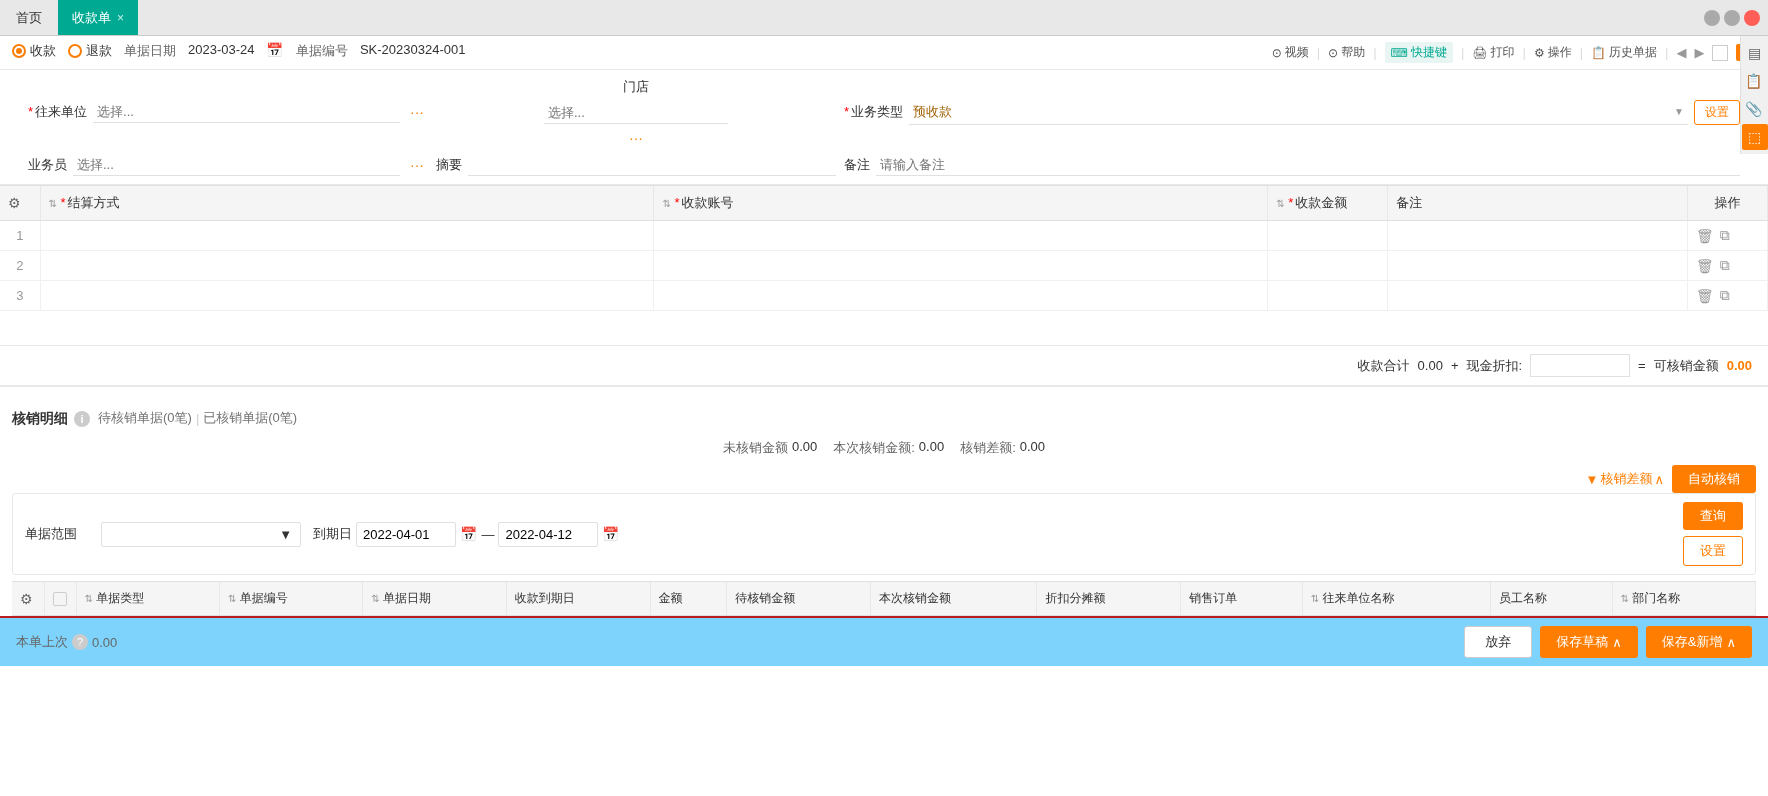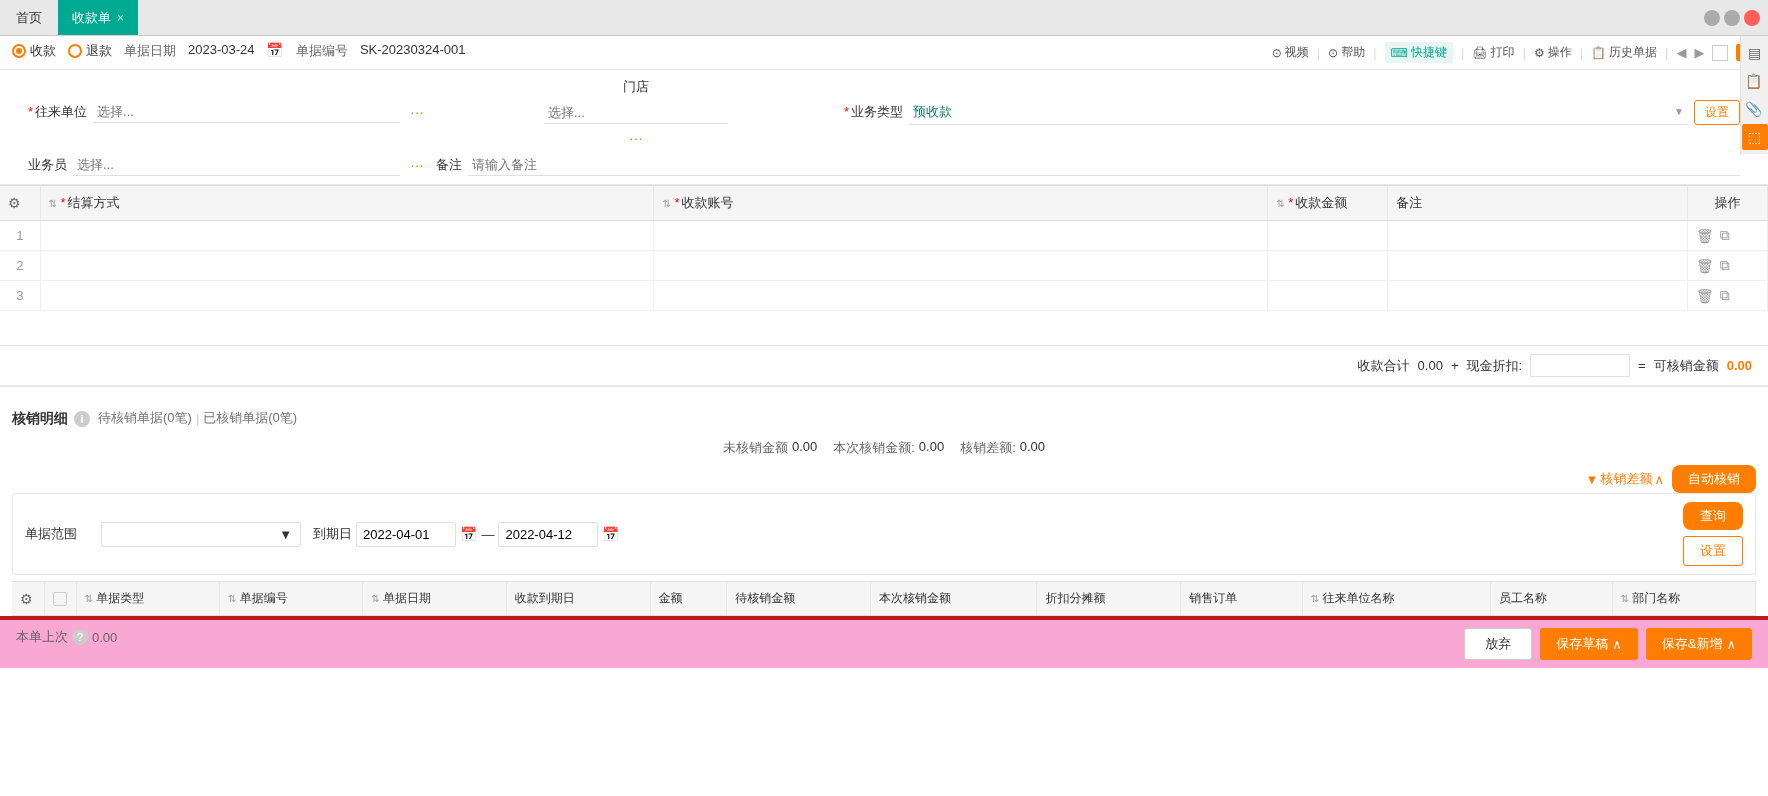--- a/index.html
+++ b/index.html
@@ -63,21 +63,21 @@
     .field-input {
       flex: 1; border: none; border-bottom: 1px solid #e0e0e0;
       padding: 3px 4px; color: #aaa; font-size: 13px; outline: none;
       background: transparent;
     }
     .field-more { color: #ff7d00; cursor: pointer; font-size: 14px; padding: 0 4px; }
     .business-type-select {
       display: flex; align-items: center; border-bottom: 1px solid #e0e0e0;
       padding: 3px 4px; gap: 4px; flex: 1; min-width: 120px;
     }
-    .business-type-value { flex: 1; color: #0f766e; }
+    .business-type-value { flex: 1; color: #a16207; }
     .dropdown-arrow { color: #999; font-size: 10px; }
 
     
     .table-container { flex: 1; overflow: auto; border-top: 1px solid #e0e0e0; }
     table { width: 100%; border-collapse: collapse; }
     thead tr { background: #f5f5f5; }
     th {
       padding: 8px 8px; text-align: left; font-weight: normal;
       border-right: 1px solid #e8e8e8; border-bottom: 1px solid #e0e0e0;
       color: #333; font-size: 13px; white-space: nowrap;
@@ -111,21 +111,21 @@
     .tab-links { display: flex; gap: 4px; align-items: center; margin-bottom: 8px; }
     .tab-link { color: #737373; cursor: pointer; font-size: 13px; }
     .tab-link-sep { color: #ccc; }
     .amounts-row { display: flex; align-items: center; gap: 16px; font-size: 13px; padding: 4px 0 8px; }
     .amount-item { display: flex; gap: 4px; }
     .amount-label { color: #666; }
     .amount-value { color: #333; }
     .more-filter { color: #ff7d00; cursor: pointer; font-size: 13px; display: flex; align-items: center; gap: 2px; }
     .btn-orange {
       background: #ff7d00; color: #fff; border: none;
-      padding: 5px 16px; border-radius: 8px; cursor: pointer; font-size: 13px;
+      padding: 5px 16px; border-radius: 3px; cursor: pointer; font-size: 13px;
     }
     .btn-outline {
       background: #fff; color: #ff7d00; border: 1px solid #ff7d00;
       padding: 5px 16px; border-radius: 3px; cursor: pointer; font-size: 13px;
     }
 
     
     .filter-section {
       border: 1px solid #e8e8e8; border-radius: 3px; padding: 8px 12px;
       margin: 0 0 6px; display: flex; align-items: center; gap: 12px;
@@ -151,22 +151,22 @@
     .bottom-table th {
       padding: 8px 8px; background: #f5f5f5; font-weight: normal;
       border-right: 1px solid #e8e8e8; border-bottom: 1px solid #e0e0e0;
       font-size: 12px; color: #333; white-space: nowrap;
     }
     .checkbox-cell { display: flex; justify-content: center; }
     .cb { width: 14px; height: 14px; border: 1px solid #ccc; border-radius: 2px; cursor: pointer; }
 
     
     .footer {
-      display: flex; align-items: flex-start; justify-content: space-between;
-      padding: 8px 16px; border-top: 4px solid #b91c1c; background: #f9a8d4;
+      display: flex; align-items: center; justify-content: space-between;
+      padding: 8px 16px; border-top: 2px solid #b91c1c; background: #7dd3fc;
     }
     .footer-left { display: flex; align-items: center; gap: 4px; }
     .footer-info { color: #666; font-size: 13px; }
     .footer-actions { display: flex; gap: 8px; }
     .btn-abandon {
       background: #fff; color: #333; border: 1px solid #ccc;
       padding: 6px 20px; border-radius: 3px; cursor: pointer; font-size: 13px;
     }
     .btn-save-draft {
       background: #ff7d00; color: #fff; border: none;
@@ -298,20 +298,24 @@
       </div>
     </div>
     <div class="form-row">
 
       <div class="form-field" style="max-width: 400px;">
         <span class="field-label">业务员</span>
         <input class="field-input" placeholder="选择..." style="">
         <span class="field-more">···</span>
       </div>
 
+      <div class="form-field" style="max-width: 400px;">
+        <span class="field-label">摘要</span>
+        <input class="field-input" style="">
+      </div>
 
       <div class="form-field">
         <span class="field-label">备注</span>
         <input class="field-input" placeholder="请输入备注" style="">
       </div>
     </div>
   </div>
 
   <div class="table-container" style="max-height: 160px; overflow-y: auto;">
     <table>

